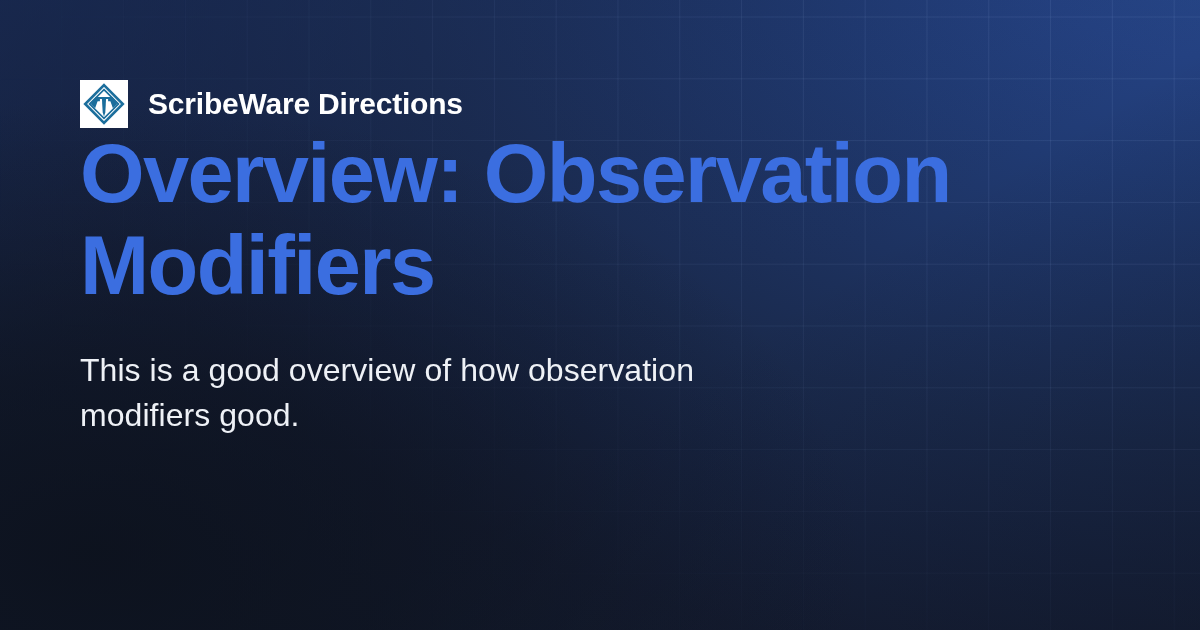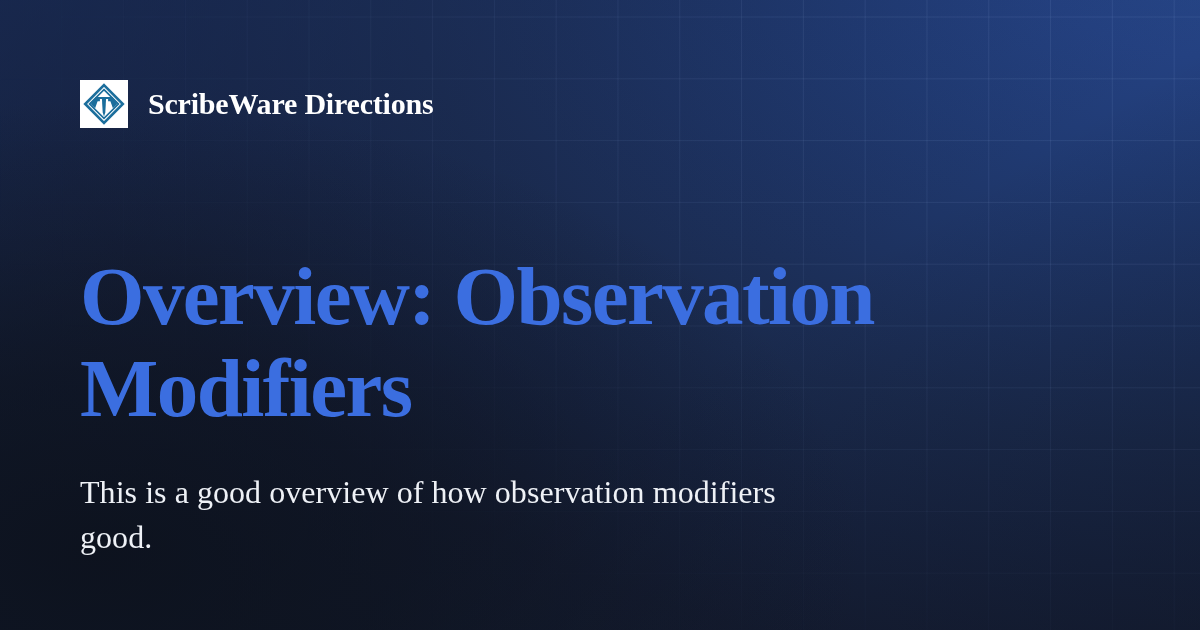--- a/index.html
+++ b/index.html
@@ -14,21 +14,20 @@
     -webkit-font-smoothing: antialiased;
   }
 
   #og-card {
     position: relative;
     width: 1200px;
     height: 630px;
     overflow: hidden;
     background: #131b2d;
     isolation: isolate;
-    font-family: Liberation Serif, serif;
   }
 
   
 
   .bg-base {
     position: absolute;
     inset: 0;
     background: #131b2c;
     z-index: 0;
   }
@@ -139,21 +138,20 @@
     font-size: 30px;
     font-weight: bold;
     color: #ffffff;
     letter-spacing: -0.2px;
     white-space: nowrap;
     line-height: 1;
   }
 
   
   .headline-block {
-    margin-top: 122px;
     max-width: 960px;
   }
 
   .headline {
     margin: 0;
     font-size: 83px;
     line-height: 92px;
     font-weight: bold;
     color: #3b6ee0;
     letter-spacing: -1.6px;

